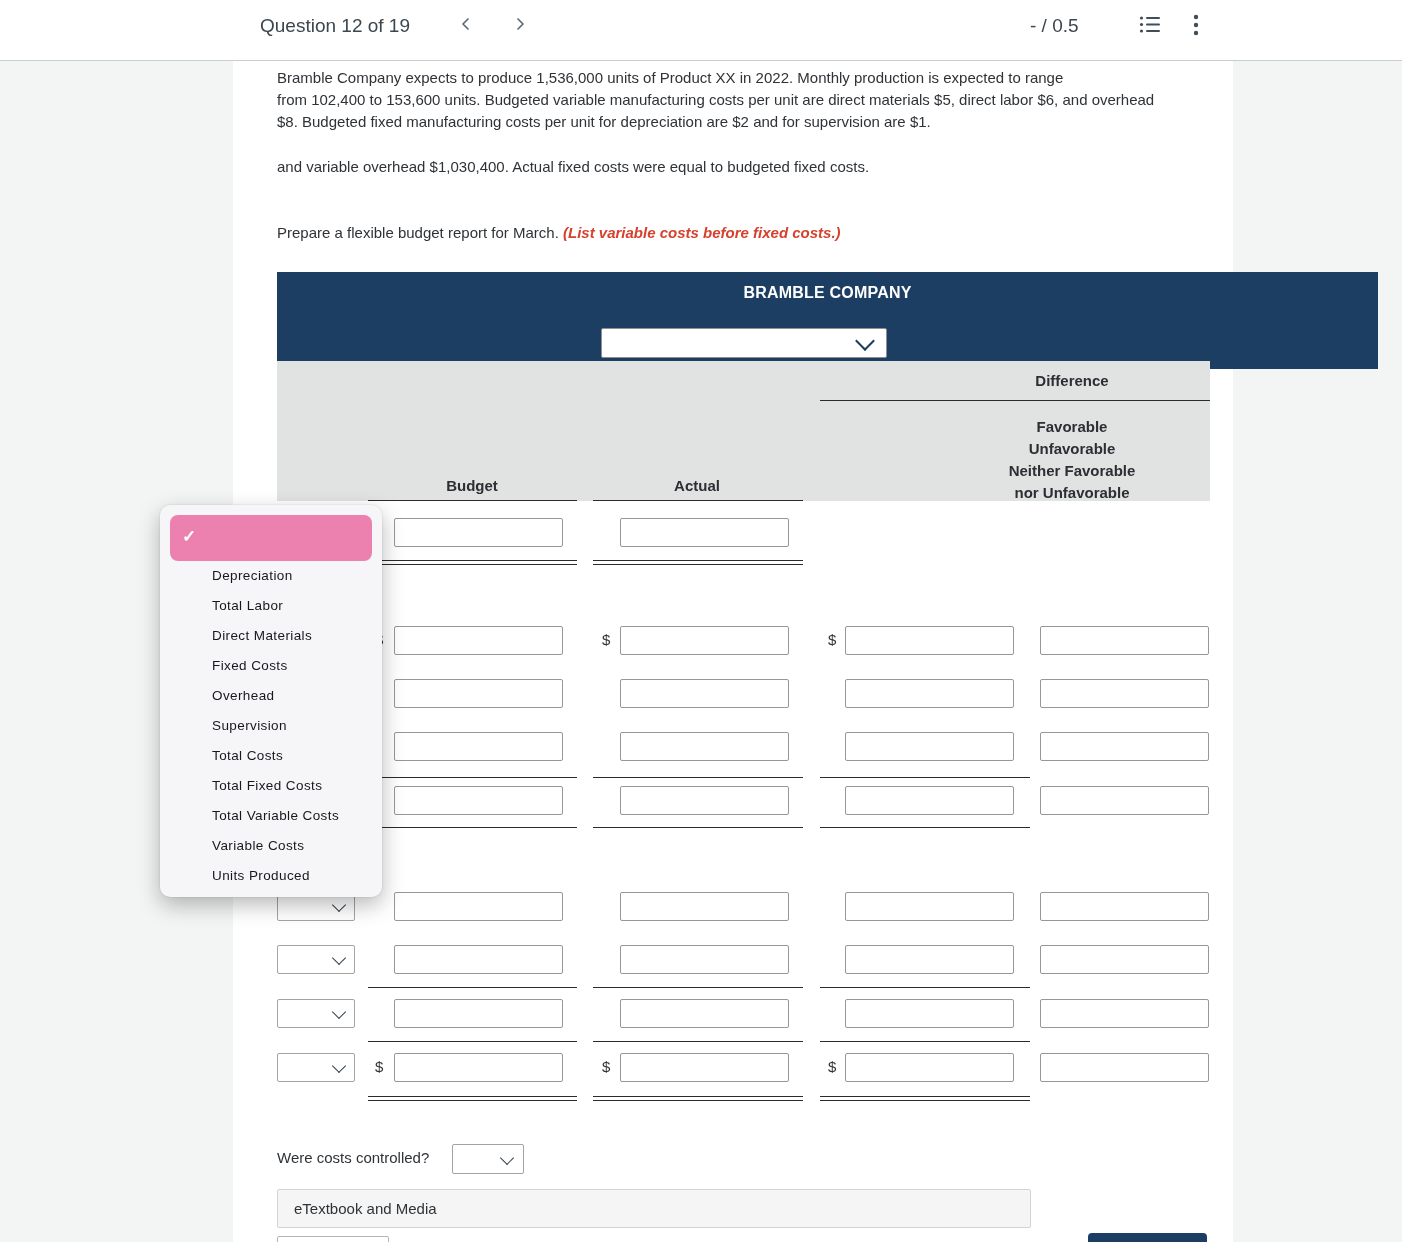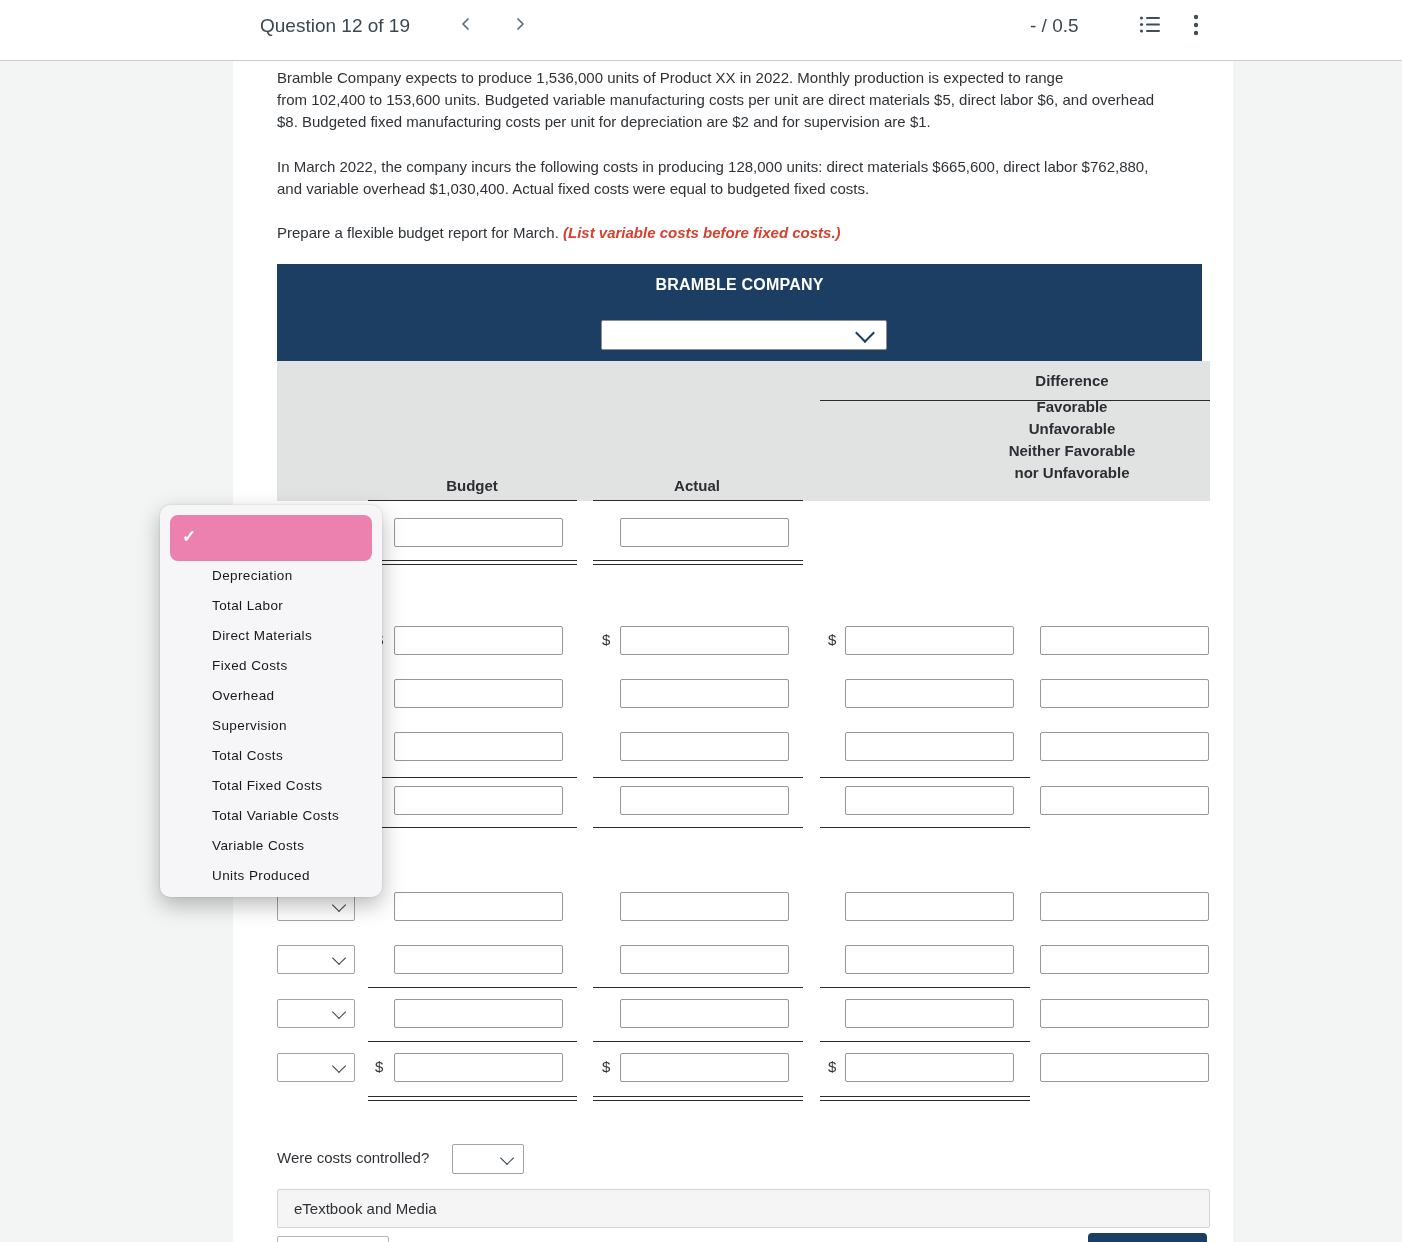--- a/index.html
+++ b/index.html
@@ -14,29 +14,29 @@
   .tb-icon{position:absolute;top:14px;cursor:pointer;}
 
   
   .panel{position:absolute;left:233px;top:61px;width:1000px;height:1181px;background:#fff;}
 
   
   .para{position:absolute;left:277px;width:940px;font-size:15px;line-height:22px;color:#2f3337;}
   .red{color:#d6402c;font-weight:bold;font-style:italic;}
 
   
-  .navyhdr{position:absolute;left:277px;top:264px;width:925px;height:97px;background:#1d3e63;color:#fff;text-align:center;}
+  .navyhdr{position:absolute;left:277px;top:272px;width:1101px;height:97px;background:#1d3e63;color:#fff;text-align:center;}
   .navyhdr .t1{font-size:16px;font-weight:bold;padding-top:12px;letter-spacing:.2px;}
   .navyhdr .t2{font-size:15px;font-weight:bold;padding-top:3px;}
   .hdrselect{position:absolute;left:324px;top:56px;width:286px;height:30px;background:#fff;border:1px solid #8f8f8f;border-radius:2px;box-sizing:border-box;cursor:pointer;}
 
   
   .grayhdr{position:absolute;left:277px;top:361px;width:933px;height:140px;background:#e1e2e2;color:#2b2f33;}
   .hlabel{position:absolute;font-size:15px;font-weight:bold;text-align:center;}
-  .hsub{position:absolute;left:675px;top:35px;width:240px;text-align:center;font-size:15px;font-weight:bold;line-height:22px;}
+  .hsub{position:absolute;left:675px;top:55px;width:240px;text-align:center;font-size:15px;font-weight:bold;line-height:22px;}
 
   
   .ln{position:absolute;height:0;border-top:1.5px solid #2b2b2b;}
   .ln2{position:absolute;height:3px;border-top:1.5px solid #2b2b2b;border-bottom:1.5px solid #2b2b2b;box-sizing:content-box;}
 
   
   .inp{position:absolute;width:169px;height:29px;border:1px solid #979797;border-radius:2px;background:#fff;box-sizing:border-box;padding:0 6px;font:14px "Liberation Sans",sans-serif;color:#333;}
   .rowsel{position:absolute;left:277px;width:78px;height:29px;background:#fff;border:1px solid #a3a3a3;border-radius:2px;box-sizing:border-box;cursor:pointer;}
   .chev{position:absolute;width:9px;height:9px;right:10px;top:7px;border-right:1.8px solid #33414c;border-bottom:1.8px solid #33414c;transform:rotate(45deg);}
   .chevlg{position:absolute;width:12px;height:12px;right:14px;top:5px;border-right:2px solid #1d3e63;border-bottom:2px solid #1d3e63;transform:rotate(45deg);}
@@ -45,21 +45,21 @@
   
   .popup{position:absolute;left:160px;top:505px;width:222px;height:392px;background:#f6f6f8;border-radius:10px;box-shadow:0 8px 22px rgba(0,0,0,.28),0 0 2px rgba(0,0,0,.15);z-index:100;}
   .popup-sel{position:absolute;left:10px;top:10px;width:202px;height:46px;background:#ec80ae;border-radius:8px;cursor:pointer;}
   .popup-check{position:absolute;left:12px;top:11px;color:#fff;font-size:17px;font-weight:bold;}
   .popup-item{height:30px;line-height:30px;padding-left:48px;font-size:13.5px;letter-spacing:.4px;color:#16181c;cursor:pointer;white-space:nowrap;}
   .popup-list{position:absolute;left:4px;top:56px;width:222px;}
 
   
   .wclabel{position:absolute;left:277px;top:1149px;font-size:15px;color:#2f3337;}
   .wcselect{position:absolute;left:452px;top:1144px;width:72px;height:30px;background:#fff;border:1px solid #a3a3a3;border-radius:2px;box-sizing:border-box;cursor:pointer;}
-  .etext{position:absolute;left:277px;top:1189px;width:933px;height:39px;background:#f5f5f5;border:1px solid #d4d4d4;border-radius:2px;box-sizing:border-box;line-height:37px;padding-left:16px;font-size:15px;color:#2f3337;cursor:pointer;}
+  .etext{position:absolute;left:277px;top:1189px;width:754px;height:39px;background:#f5f5f5;border:1px solid #d4d4d4;border-radius:2px;box-sizing:border-box;line-height:37px;padding-left:16px;font-size:15px;color:#2f3337;cursor:pointer;}
   .partial-box{position:absolute;left:277px;top:1236px;width:110px;height:22px;background:#fff;border:1px solid #b5b5b5;border-radius:2px;}
   .partial-btn{position:absolute;left:1088px;top:1233px;width:119px;height:30px;background:#1d3e63;border-radius:4px;cursor:pointer;}
 </style>
 </head>
 <body>
 
 <div class="stage">
 
   <div class="panel"></div>
 
@@ -94,21 +94,20 @@
       </svg>
     </div>
   </div>
 
   <div class="para" style="top:67px;">
     <div>Bramble Company expects to produce 1,536,000 units of Product XX in 2022. Monthly production is expected to range</div>
     <div>from 102,400 to 153,600 units. Budgeted variable manufacturing costs per unit are direct materials $5, direct labor $6, and overhead</div>
     <div>$8. Budgeted fixed manufacturing costs per unit for depreciation are $2 and for supervision are $1.</div>
   </div>
   <div class="para" style="top:156px;">
-    <div>In March 2022, the company incurs the following costs in producing 128,000 units: direct materials $665,600, direct labor $762,880,</div>
     <div>and variable overhead $1,030,400. Actual fixed costs were equal to budgeted fixed costs.</div>
   </div>
   <div class="para" style="top:222px;">
     <span>Prepare a flexible budget report for March. </span><span class="red">(List variable costs before fixed costs.)</span>
   </div>
 
   <div class="navyhdr">
     <div class="t1">BRAMBLE COMPANY</div>
     <div class="hdrselect">
       <span class="chevlg"></span>

